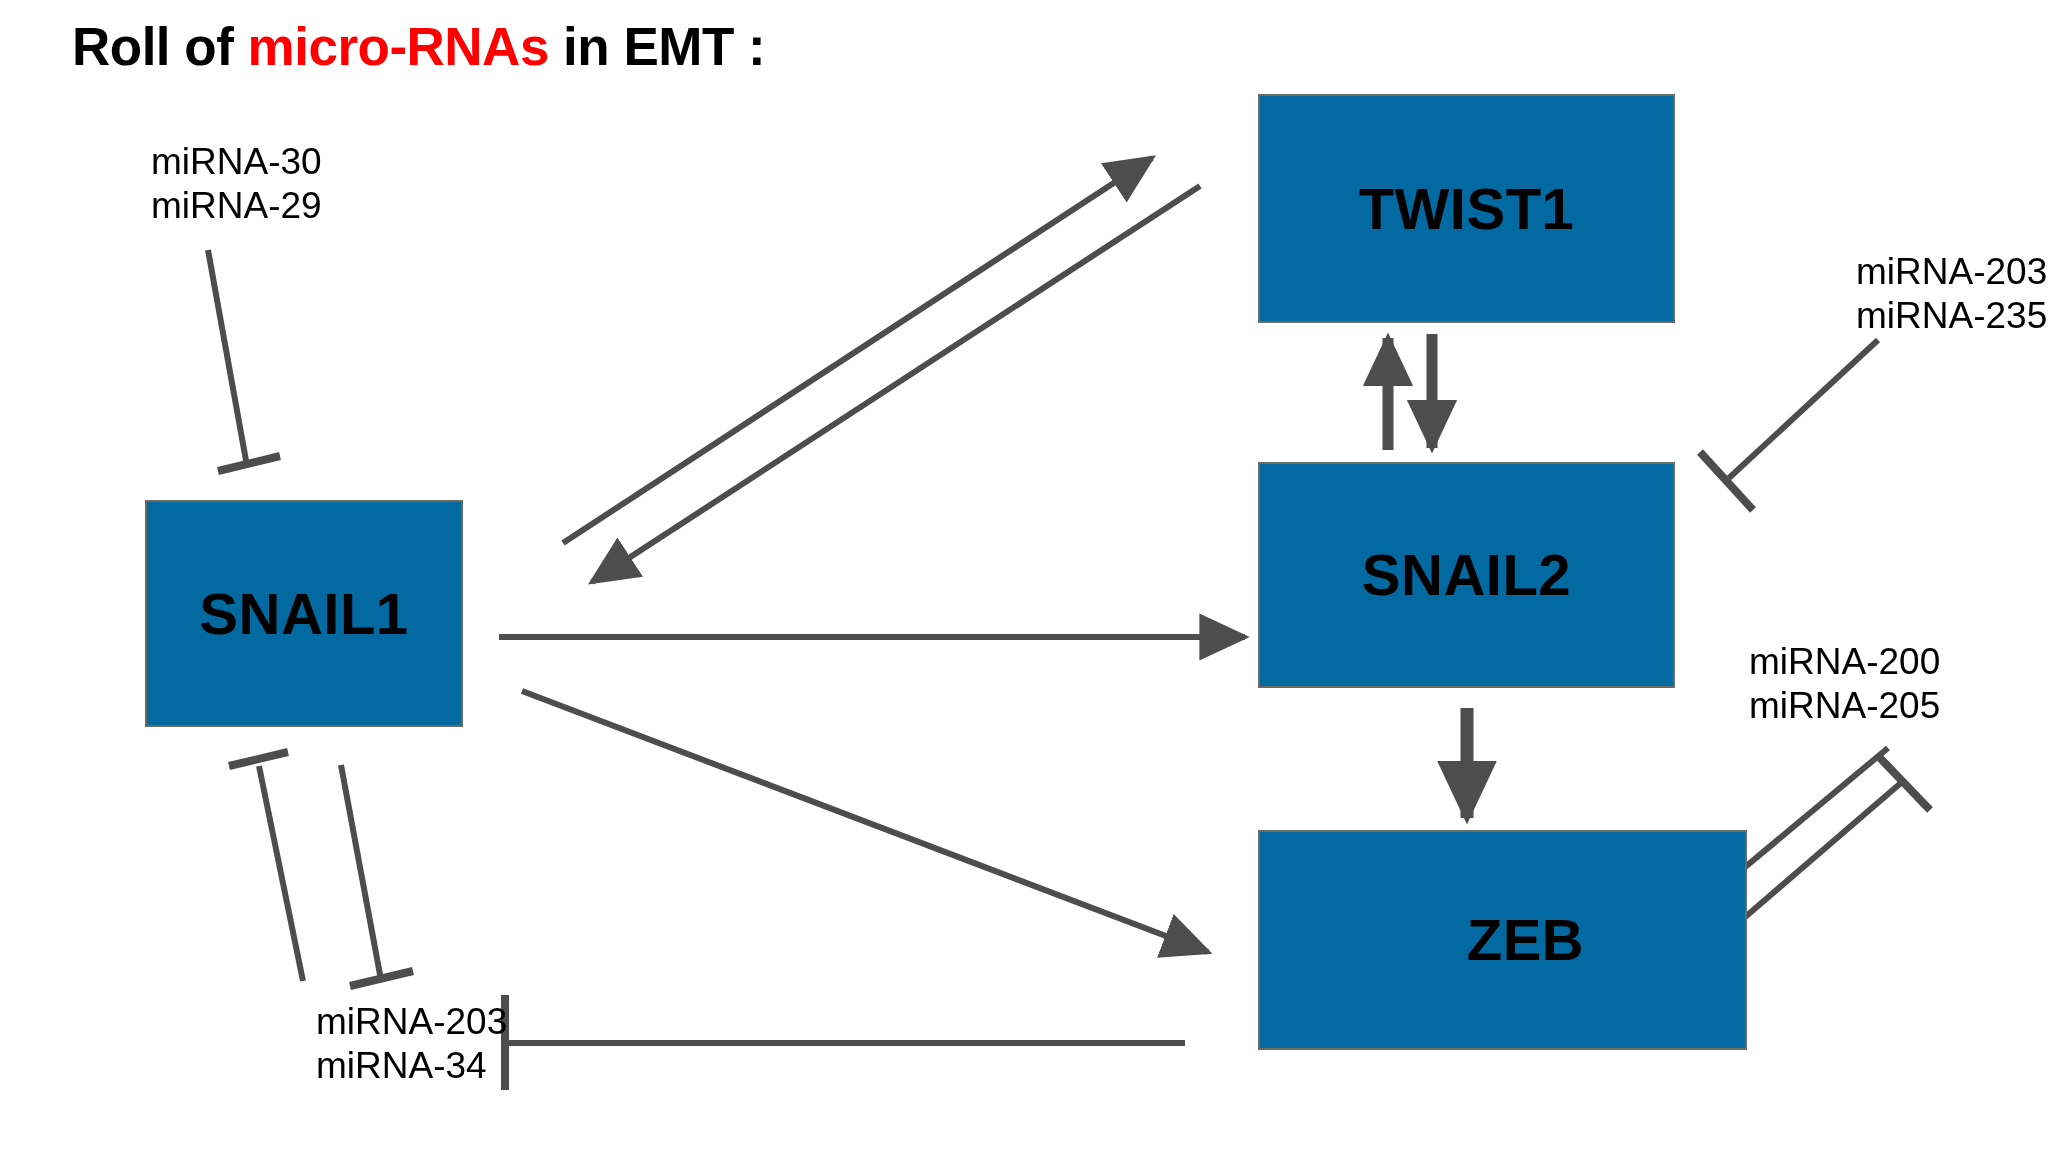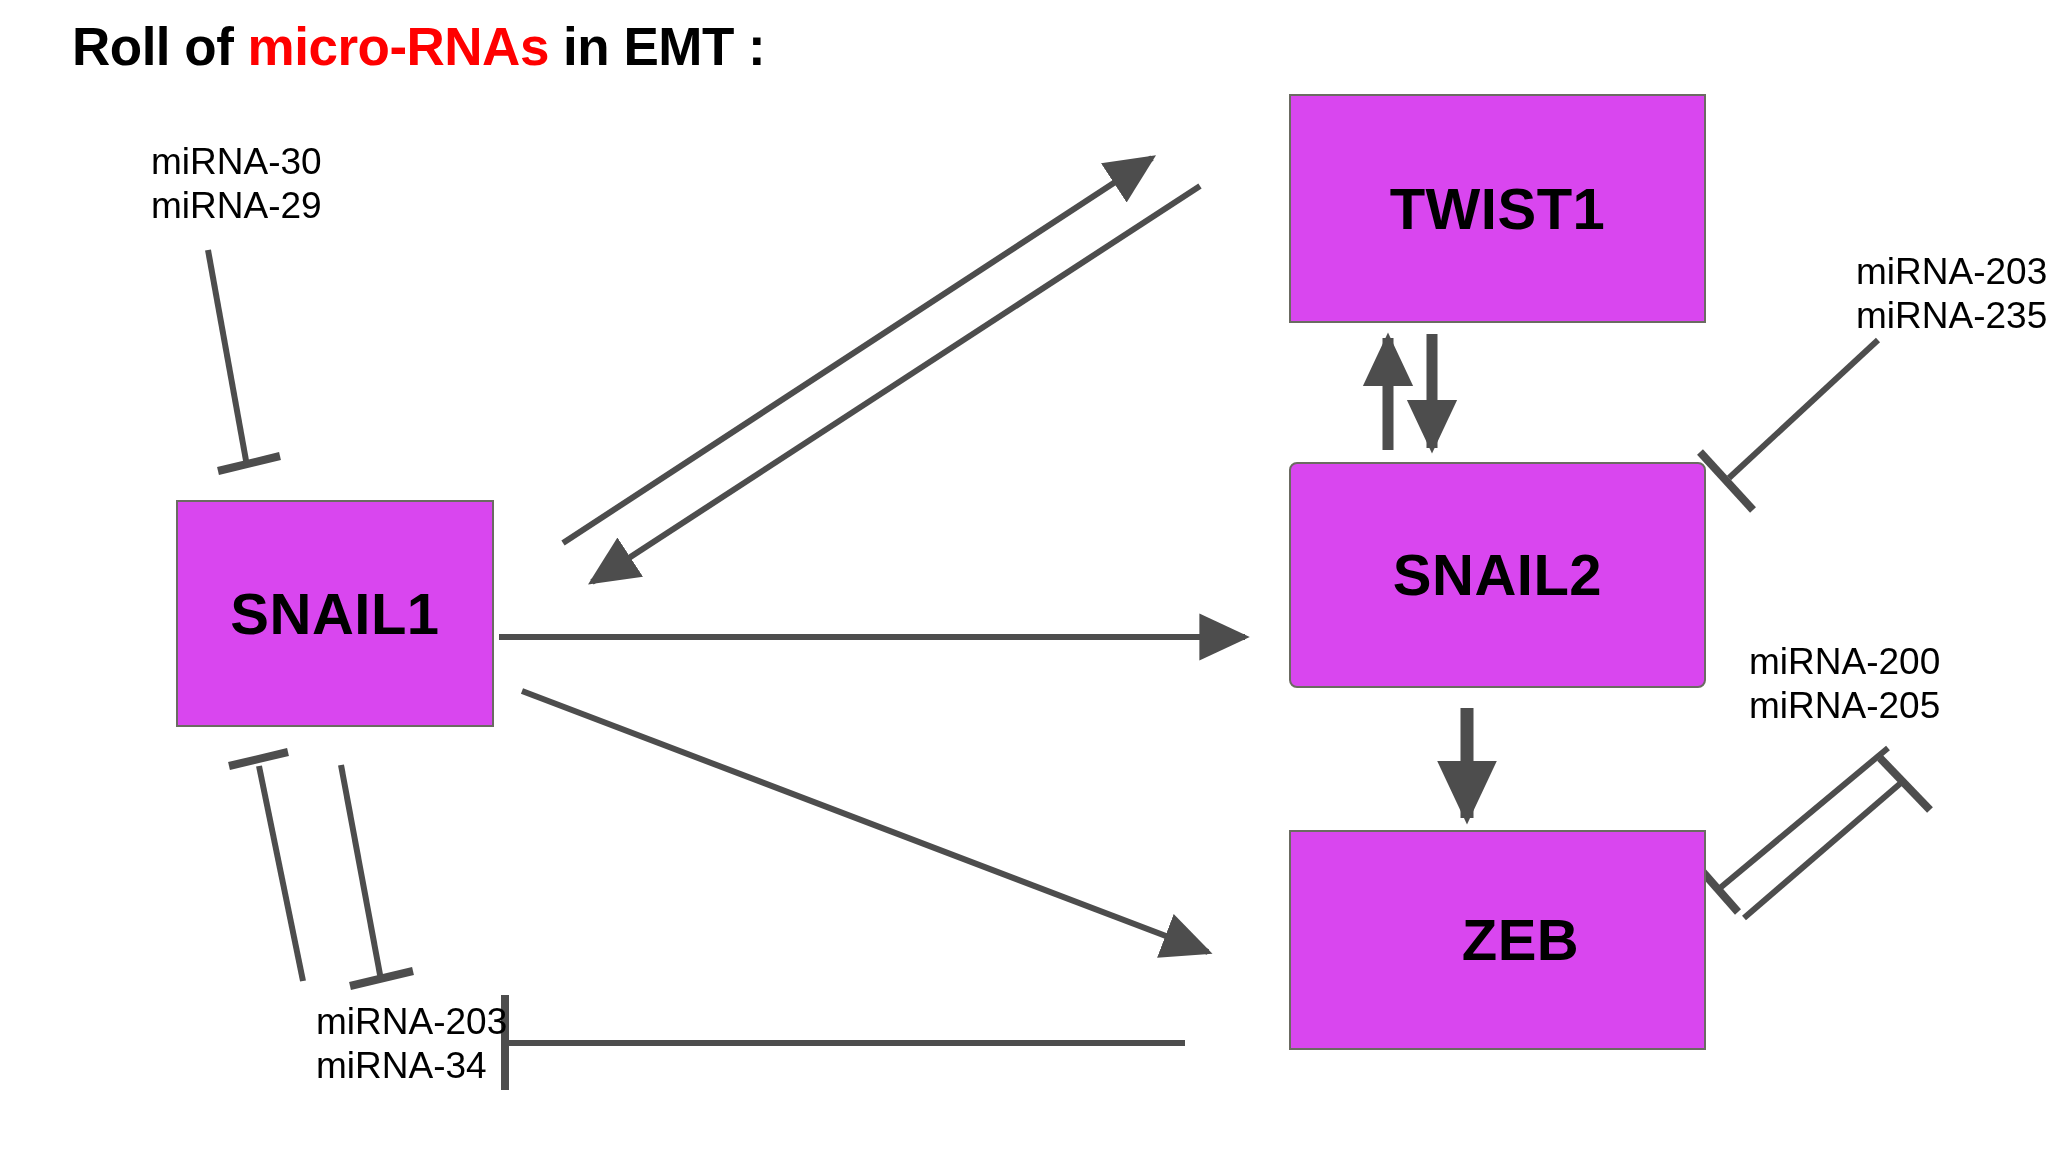--- a/index.html
+++ b/index.html
@@ -29,40 +29,39 @@
     font-size: 53px;
     font-weight: bold;
     letter-spacing: -0.5px;
     white-space: nowrap;
     margin-left: 32px;
   }
   .title .accent { color: #FF0000; }
 
   .node {
     position: absolute;
-    background: #d946ef;
+    background: #0369a1;
     border: 2px solid #6B6B62;
     display: flex;
     align-items: center;
     justify-content: center;
     font-weight: bold;
     color: #000000;
     box-sizing: border-box;
-    margin-left: 31px;
   }
   .node-label {
     font-size: 58px;
     letter-spacing: 0.5px;
     line-height: 1;
   }
 
   #node-snail1 { left: 145px;  top: 500px; width: 318px; height: 227px; }
   #node-twist1 { left: 1258px; top: 94px;  width: 417px; height: 229px; }
-  #node-snail2 { left: 1258px; top: 462px; width: 417px; height: 226px; border-radius: 8px; }
-  #node-zeb    { left: 1258px; top: 830px; width: 417px; height: 220px; padding-left: 46px; }
+  #node-snail2 { left: 1258px; top: 462px; width: 417px; height: 226px; }
+  #node-zeb    { left: 1258px; top: 830px; width: 489px; height: 220px; padding-left: 46px; }
 
   .mir-label {
     position: absolute;
     font-size: 37px;
     line-height: 1.18;
     color: #000000;
     white-space: nowrap;
     margin-left: 48px;
   }
   #mir-30-29   { left: 103px;  top: 140px; }

